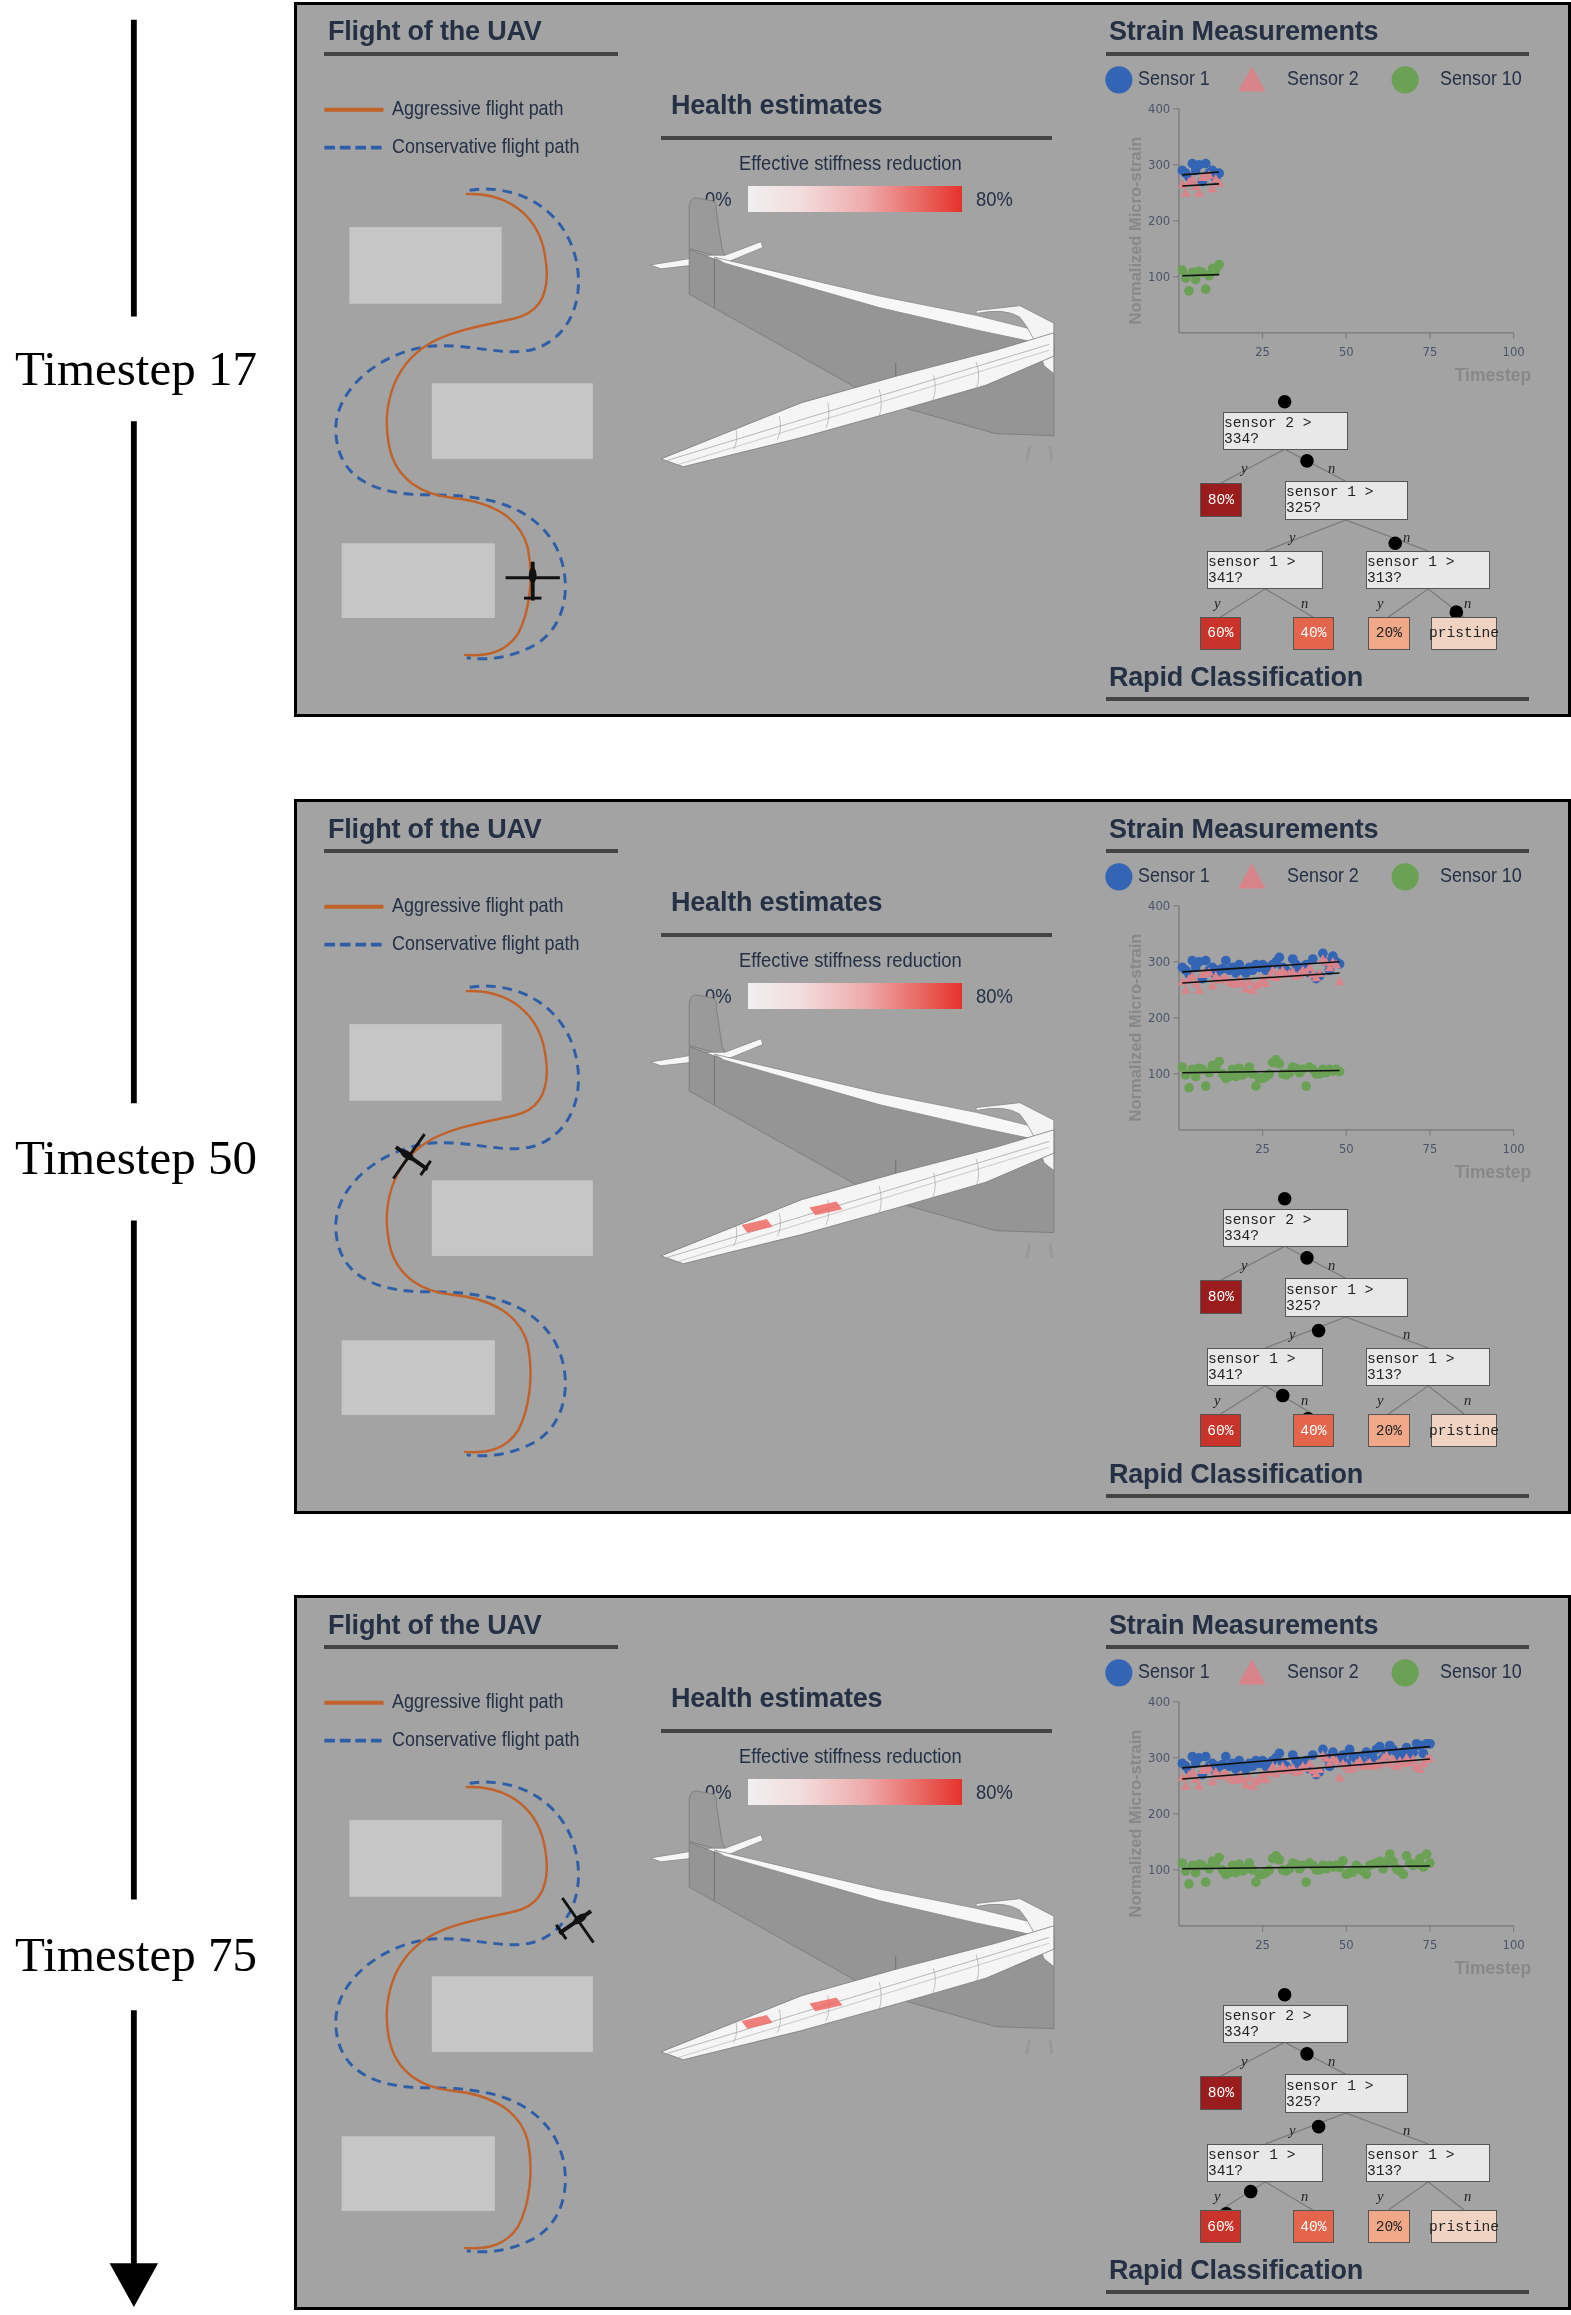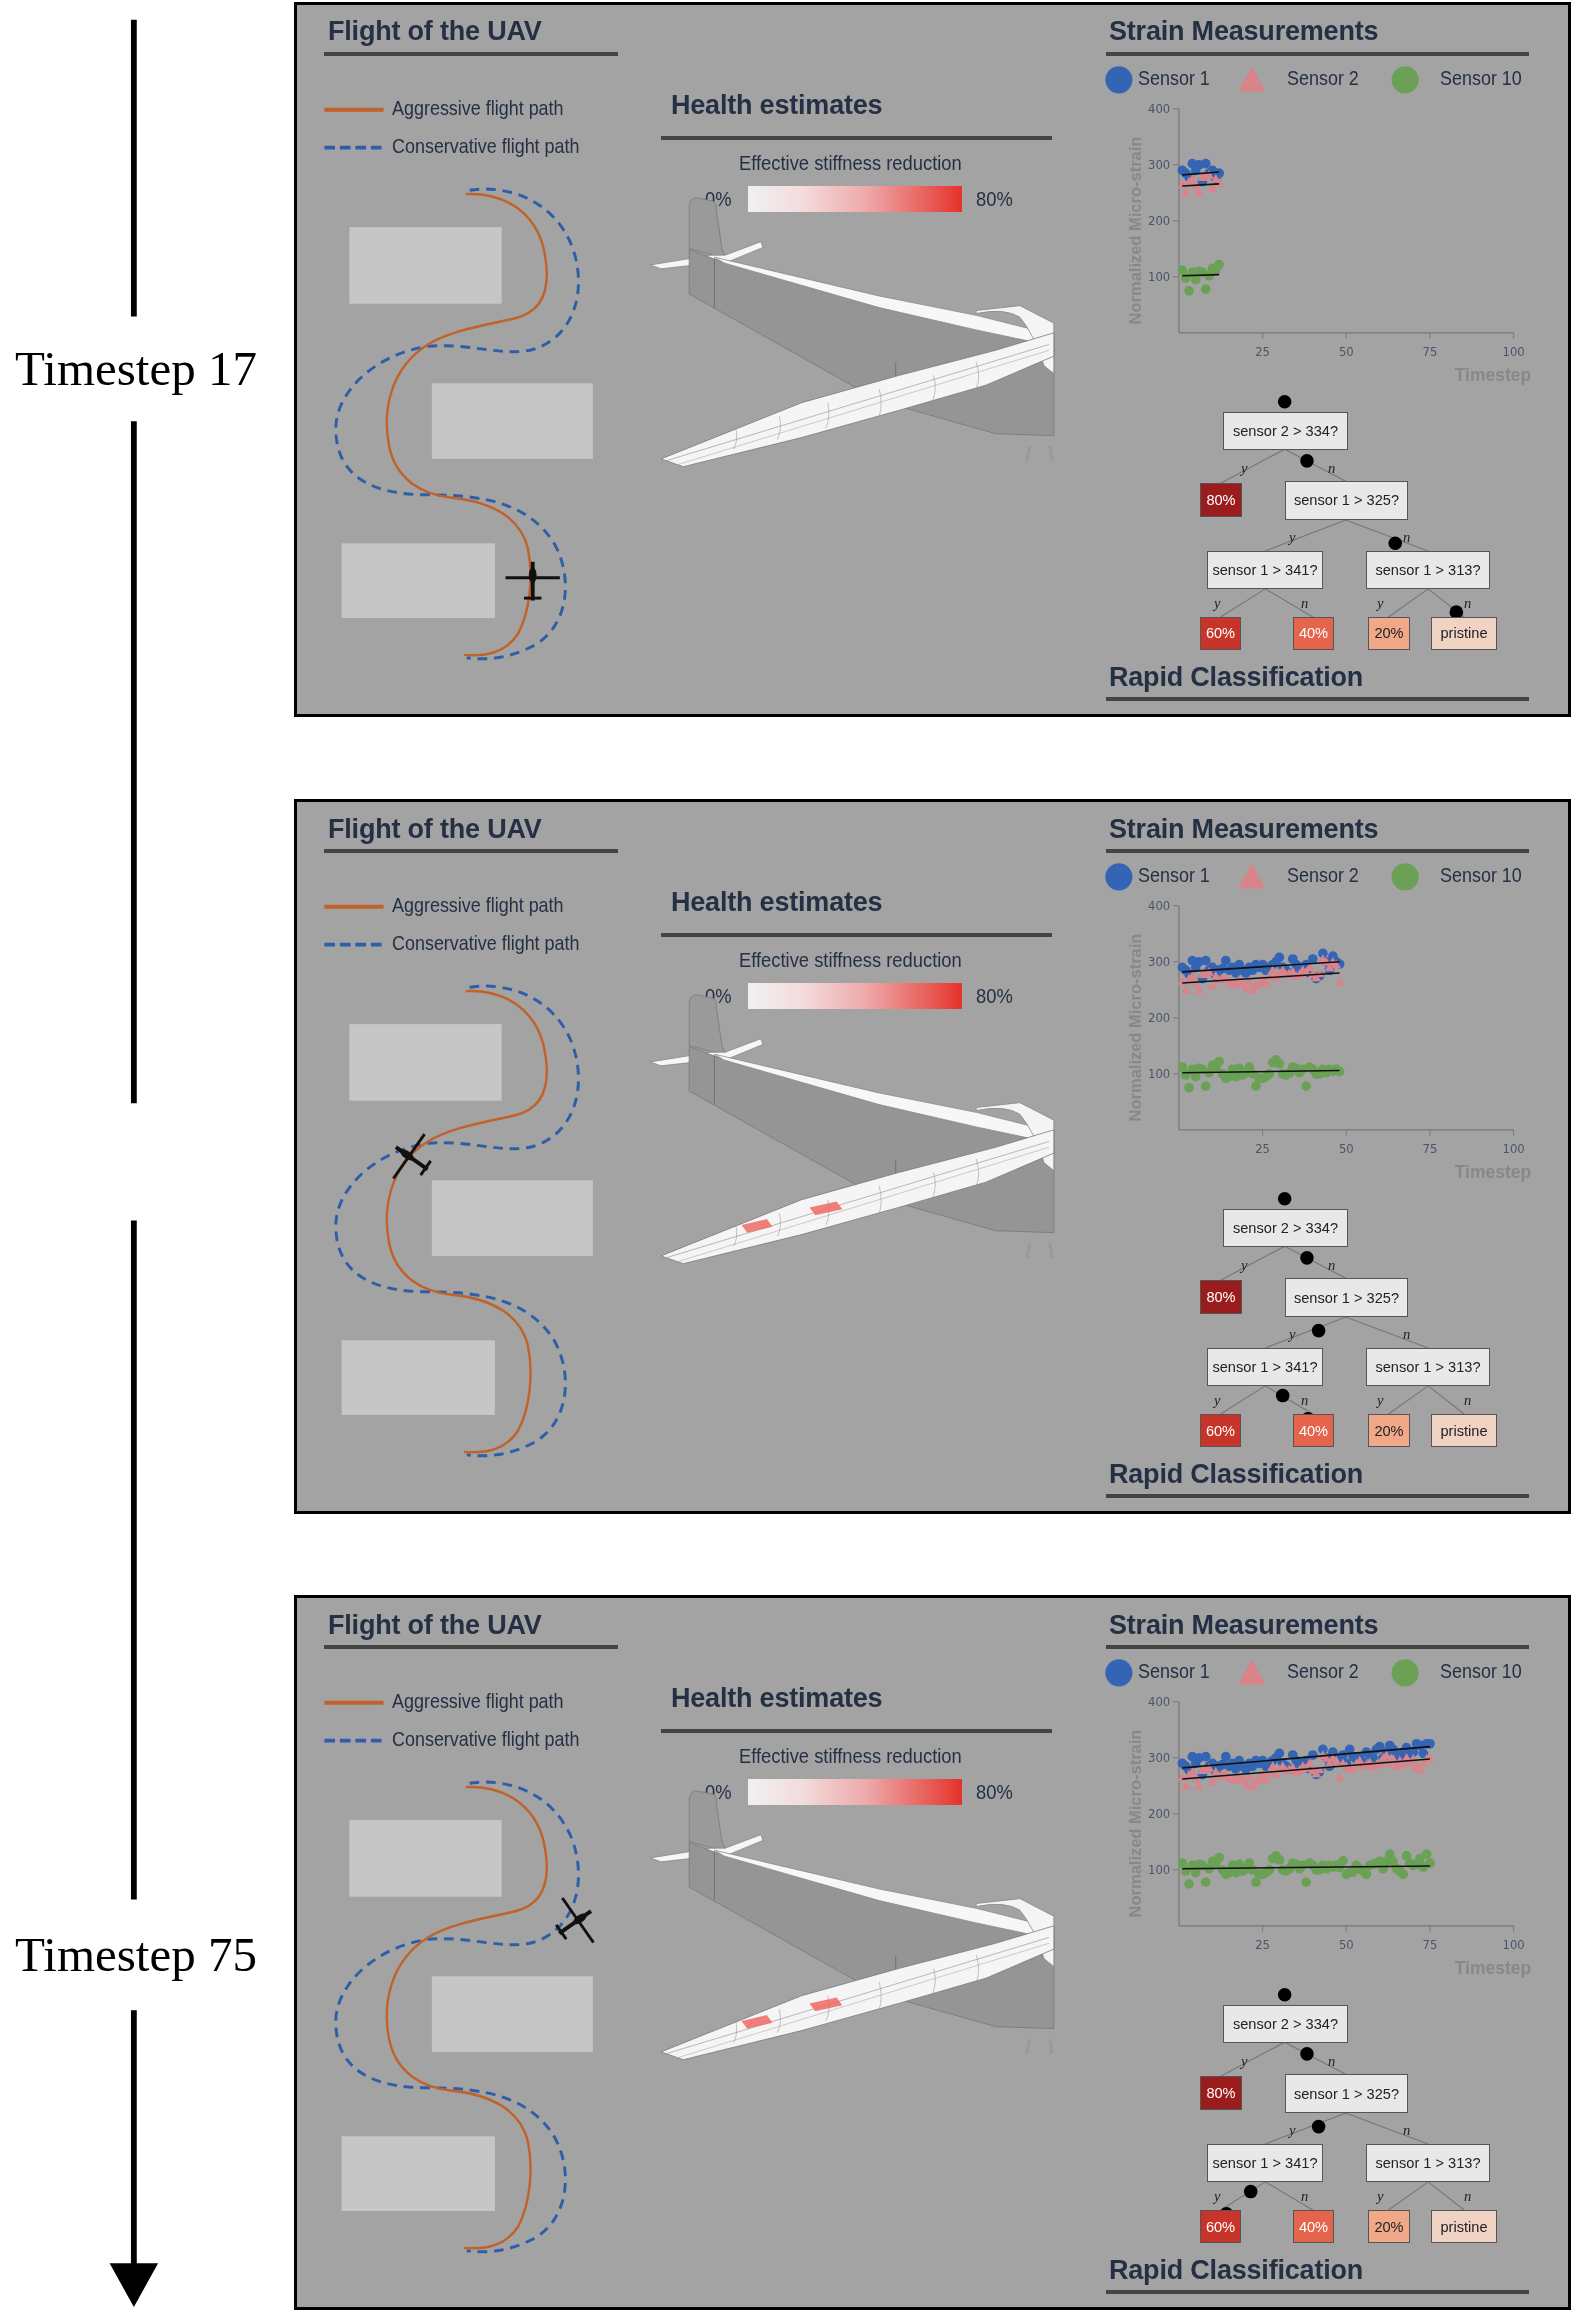--- a/index.html
+++ b/index.html
@@ -6,36 +6,37 @@
   body { width:1571px; height:2315px; position:relative; overflow:hidden; font-family:"Liberation Sans", sans-serif; }
   .timeline { position:absolute; left:0; top:0; width:291px; height:2315px; }
   .tl-label { position:absolute; left:0; width:272px; text-align:center; font-family:"Liberation Serif", serif; font-size:49px; color:#000; line-height:58px; }
   .panel { position:absolute; left:294px; width:1271px; height:709px; border:3.9px solid #000; background:#a3a3a3; }
   .sec-title { position:absolute; font-weight:bold; font-size:27px; color:#253044; white-space:nowrap; letter-spacing:-0.2px; }
   .rule { position:absolute; height:3.9px; background:#444; }
   .legend-text { position:absolute; font-size:20.4px; color:#253044; white-space:nowrap; transform:scaleX(0.88); transform-origin:left center; }
   .small-text { position:absolute; font-size:20.4px; color:#253044; white-space:nowrap; transform:scaleX(0.9); transform-origin:left center; }
   .grad-bar { position:absolute; height:26px; background:linear-gradient(to right,#f0f0f0 0%, #f3dcdd 25%, #eeaaaa 55%, #e8645f 82%, #e5322a 100%); }
   svg { position:absolute; left:0; top:0; overflow:visible; }
-  .tree-box { position:absolute; display:flex; align-items:center; justify-content:center; font-family:Liberation Sans, sans-serif; font-size:14.6px; border:1.5px solid #555; box-sizing:border-box; }
+  .tree-box { position:absolute; display:flex; align-items:center; justify-content:center; font-family:Liberation Mono, monospace; font-size:14.6px; border:1.5px solid #555; box-sizing:border-box; }
   .tree-q { background:#e8e8e8; color:#222; }
   .edge-lbl { position:absolute; font-family:"Liberation Serif", serif; font-style:italic; font-size:14.6px; color:#222; }
 </style>
 </head>
 <body>
 
 <div class="timeline">
   <svg width="291" height="2315" viewBox="0 0 300 2386">
     <line x1="138" y1="20" x2="138" y2="326" stroke="#000" stroke-width="6"></line>
     <line x1="138" y1="434" x2="138" y2="1137" stroke="#000" stroke-width="6"></line>
     <line x1="138" y1="1258" x2="138" y2="1958" stroke="#000" stroke-width="6"></line>
     <line x1="138" y1="2072" x2="138" y2="2336" stroke="#000" stroke-width="6"></line>
     <polygon points="113,2333 163,2333 138,2378" fill="#000"></polygon>
   </svg>
   <div class="tl-label" style="top:340px;">Timestep 17</div>
+  <div class="tl-label" style="top:1129px;">Timestep 50</div>
   <div class="tl-label" style="top:1926px;">Timestep 75</div>
 </div>
 
 <div id="panels">
   <div class="panel" style="top: 1.9px;">
 
     <div class="sec-title" style="left:31px; top:11.6px;">Flight of the UAV</div>
     <div class="rule" style="left:27px; top:47px; width:294px;"></div>
     <svg width="78" height="194" viewBox="0 0 80 200">
       <line x1="28" y1="108" x2="89" y2="108" stroke="#c0622a" stroke-width="4"></line>

